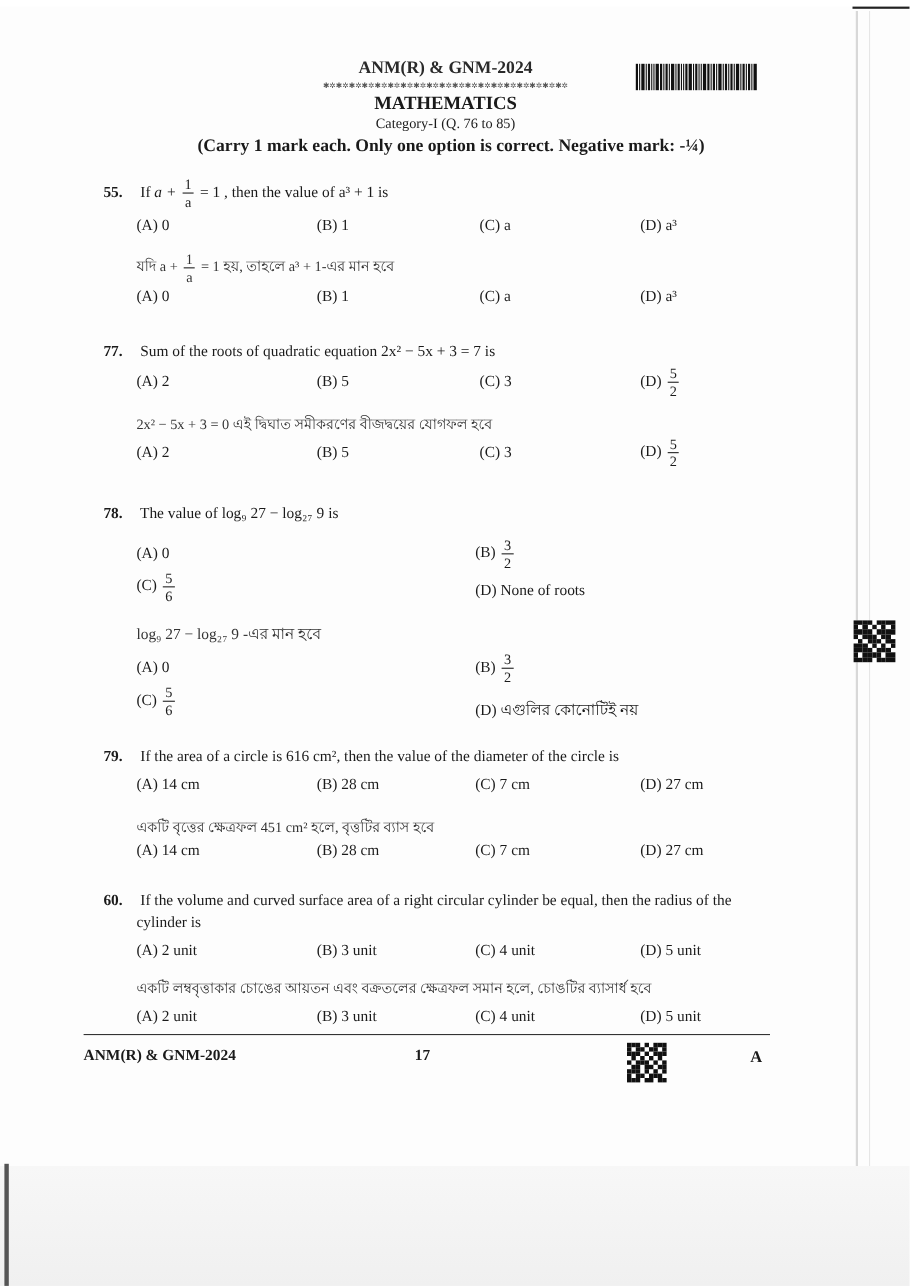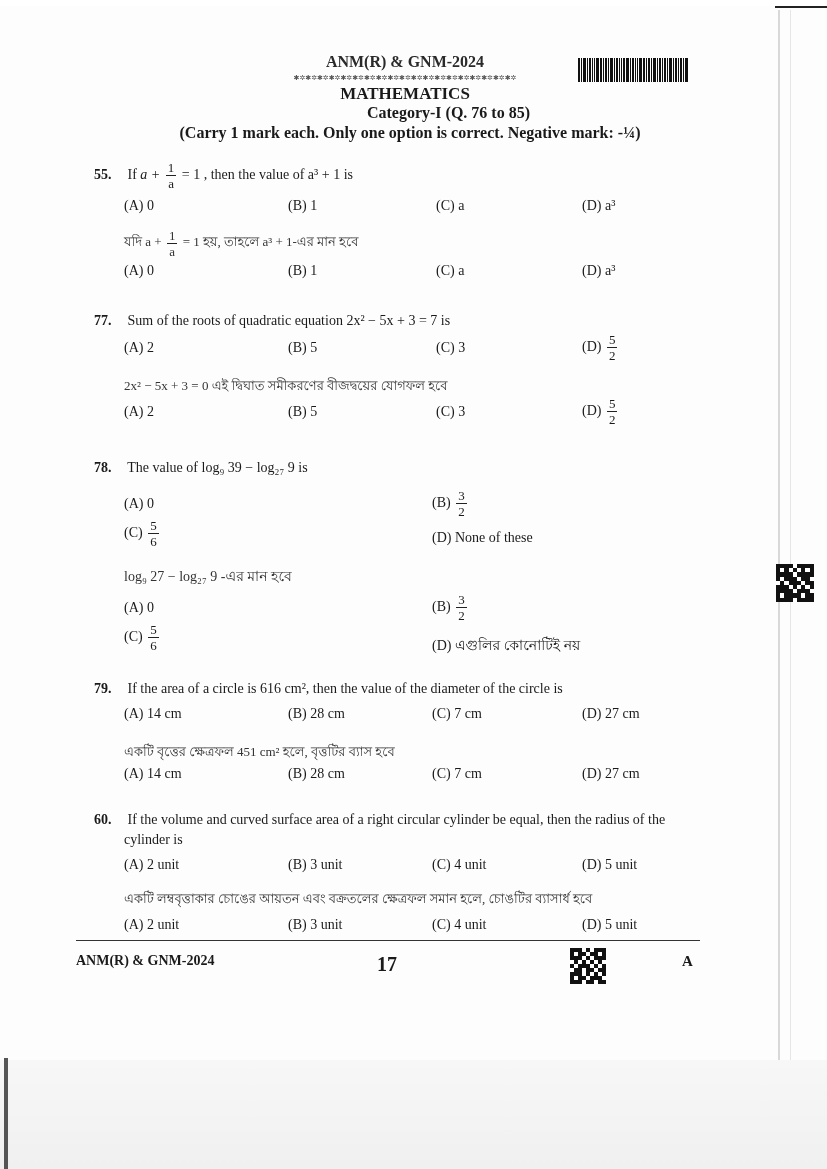--- a/index.html
+++ b/index.html
@@ -13,39 +13,39 @@
     .edge-line-top { position: absolute; left: 775px; top: 6px; width: 52px; height: 2px; background: #222; }
     .edge-line-right { position: absolute; left: 778px; top: 10px; width: 2px; height: 1050px; background: #d8d8d8; }
     .edge-line-right2 { position: absolute; left: 790px; top: 10px; width: 1px; height: 1050px; background: #e6e6e6; }
     .bottom-shadow { position: absolute; left: 0; top: 1060px; width: 827px; height: 109px; background: linear-gradient(#f7f7f7, #f0f0f0); }
     .left-edge { position: absolute; left: 4px; top: 1058px; width: 4px; height: 111px; background: #555; }
 
     .header { position: absolute; left: 0; top: 0; width: 827px; }
     .exam-title { position: absolute; left: 300px; top: 53px; width: 210px; text-align: center; font-size: 16px; font-weight: bold; color: #2a2a2a; }
     .stars { position: absolute; left: 284px; top: 74px; width: 242px; height: 8px; font-size: 7px; letter-spacing: 0px; color: #555; overflow: hidden; white-space: nowrap; text-align: center; }
     .subject { position: absolute; left: 300px; top: 84px; width: 210px; text-align: center; font-size: 17px; font-weight: bold; }
-    .category { position: absolute; left: 280px; top: 104px; width: 250px; text-align: right; font-size: 16px; font-weight: bold; }
+    .category { position: absolute; left: 280px; top: 104px; width: 250px; text-align: center; font-size: 13px; font-weight: normal; }
     .instructions { position: absolute; left: 130px; top: 124px; width: 560px; text-align: center; font-size: 16px; font-weight: bold; }
 
     .barcode { position: absolute; left: 578px; top: 58px; width: 128px; height: 24px; display: flex; gap: 1px; }
     .barcode span { display: block; height: 100%; background: #111; }
 
     .q { position: absolute; left: 94px; font-size: 14px; width: 610px; }
     .qnum { font-weight: bold; display: inline-block; width: 30px; }
     .opts { position: absolute; left: 124px; width: 600px; font-size: 14px; }
     .opt { position: absolute; white-space: nowrap; }
     .bn { position: absolute; left: 124px; font-size: 13px; color: #333; white-space: nowrap; }
     .frac { display: inline-block; vertical-align: middle; text-align: center; font-size: 13px; line-height: 15px; margin: 0 2px; }
     .frac .n { display: block; border-bottom: 1px solid #222; padding: 0 2px; }
     .frac .d { display: block; padding: 0 2px; }
     i.var { font-style: italic; }
 
     .footer-rule { position: absolute; left: 76px; top: 940px; width: 624px; height: 1px; background: #333; }
     .footer-left { position: absolute; left: 76px; top: 953px; font-size: 14px; font-weight: bold; }
-    .footer-page { position: absolute; left: 377px; top: 953px; font-size: 20px; font-weight: bold; }
+    .footer-page { position: absolute; left: 377px; top: 953px; font-size: 14px; font-weight: bold; }
     .footer-set { position: absolute; left: 682px; top: 953px; font-size: 15px; font-weight: bold; }
     .qr { position: absolute; background: #fff; display: grid; }
     .qr i { display: block; }
     .qr-footer { left: 570px; top: 948px; width: 36px; height: 36px; grid-template-columns: repeat(9, 4px); grid-template-rows: repeat(9, 4px); }
     .qr-side { left: 776px; top: 564px; width: 38px; height: 38px; grid-template-columns: repeat(9, 4.2px); grid-template-rows: repeat(9, 4.2px); }
   </style>
 </head>
 <body>
 
 <div class="page-edge-top"></div>
@@ -142,27 +142,27 @@
 <div class="bn" style="top:376px">2x² − 5x + 3 = 0     এই দ্বিঘাত সমীকরণের বীজদ্বয়ের যোগফল হবে</div>
 <div class="opts" style="top:404px">
   <span class="opt" style="left:0">(A)  2</span>
   <span class="opt" style="left:164px">(B)  5</span>
   <span class="opt" style="left:312px">(C)  3</span>
   <span class="opt" style="left:458px; top:-8px"><span>(D)</span> <span class="frac"><span class="n">5</span><span class="d">2</span></span></span>
 </div>
 
 <div class="q" style="top:460px">
   <span class="qnum">78.</span>
-  <span>The value of log₉ 39 − log₂₇ 9 is</span>
+  <span>The value of log₉ 27 − log₂₇ 9 is</span>
 </div>
 <div class="opts" style="top:496px">
   <span class="opt" style="left:0">(A)  0</span>
   <span class="opt" style="left:308px; top:-8px"><span>(B)</span> <span class="frac"><span class="n">3</span><span class="d">2</span></span></span>
   <span class="opt" style="left:0; top:22px"><span>(C)</span> <span class="frac"><span class="n">5</span><span class="d">6</span></span></span>
-  <span class="opt" style="left:308px; top:34px">(D)  None of these</span>
+  <span class="opt" style="left:308px; top:34px">(D)  None of roots</span>
 </div>
 <div class="bn" style="top:565px; font-size:14px">log₉ 27 − log₂₇ 9 -এর মান হবে</div>
 <div class="opts" style="top:600px">
   <span class="opt" style="left:0">(A)  0</span>
   <span class="opt" style="left:308px; top:-8px"><span>(B)</span> <span class="frac"><span class="n">3</span><span class="d">2</span></span></span>
   <span class="opt" style="left:0; top:22px"><span>(C)</span> <span class="frac"><span class="n">5</span><span class="d">6</span></span></span>
   <span class="opt" style="left:308px; top:34px">(D)  এগুলির কোনোটিই নয়</span>
 </div>
 
 <div class="q" style="top:681px">

